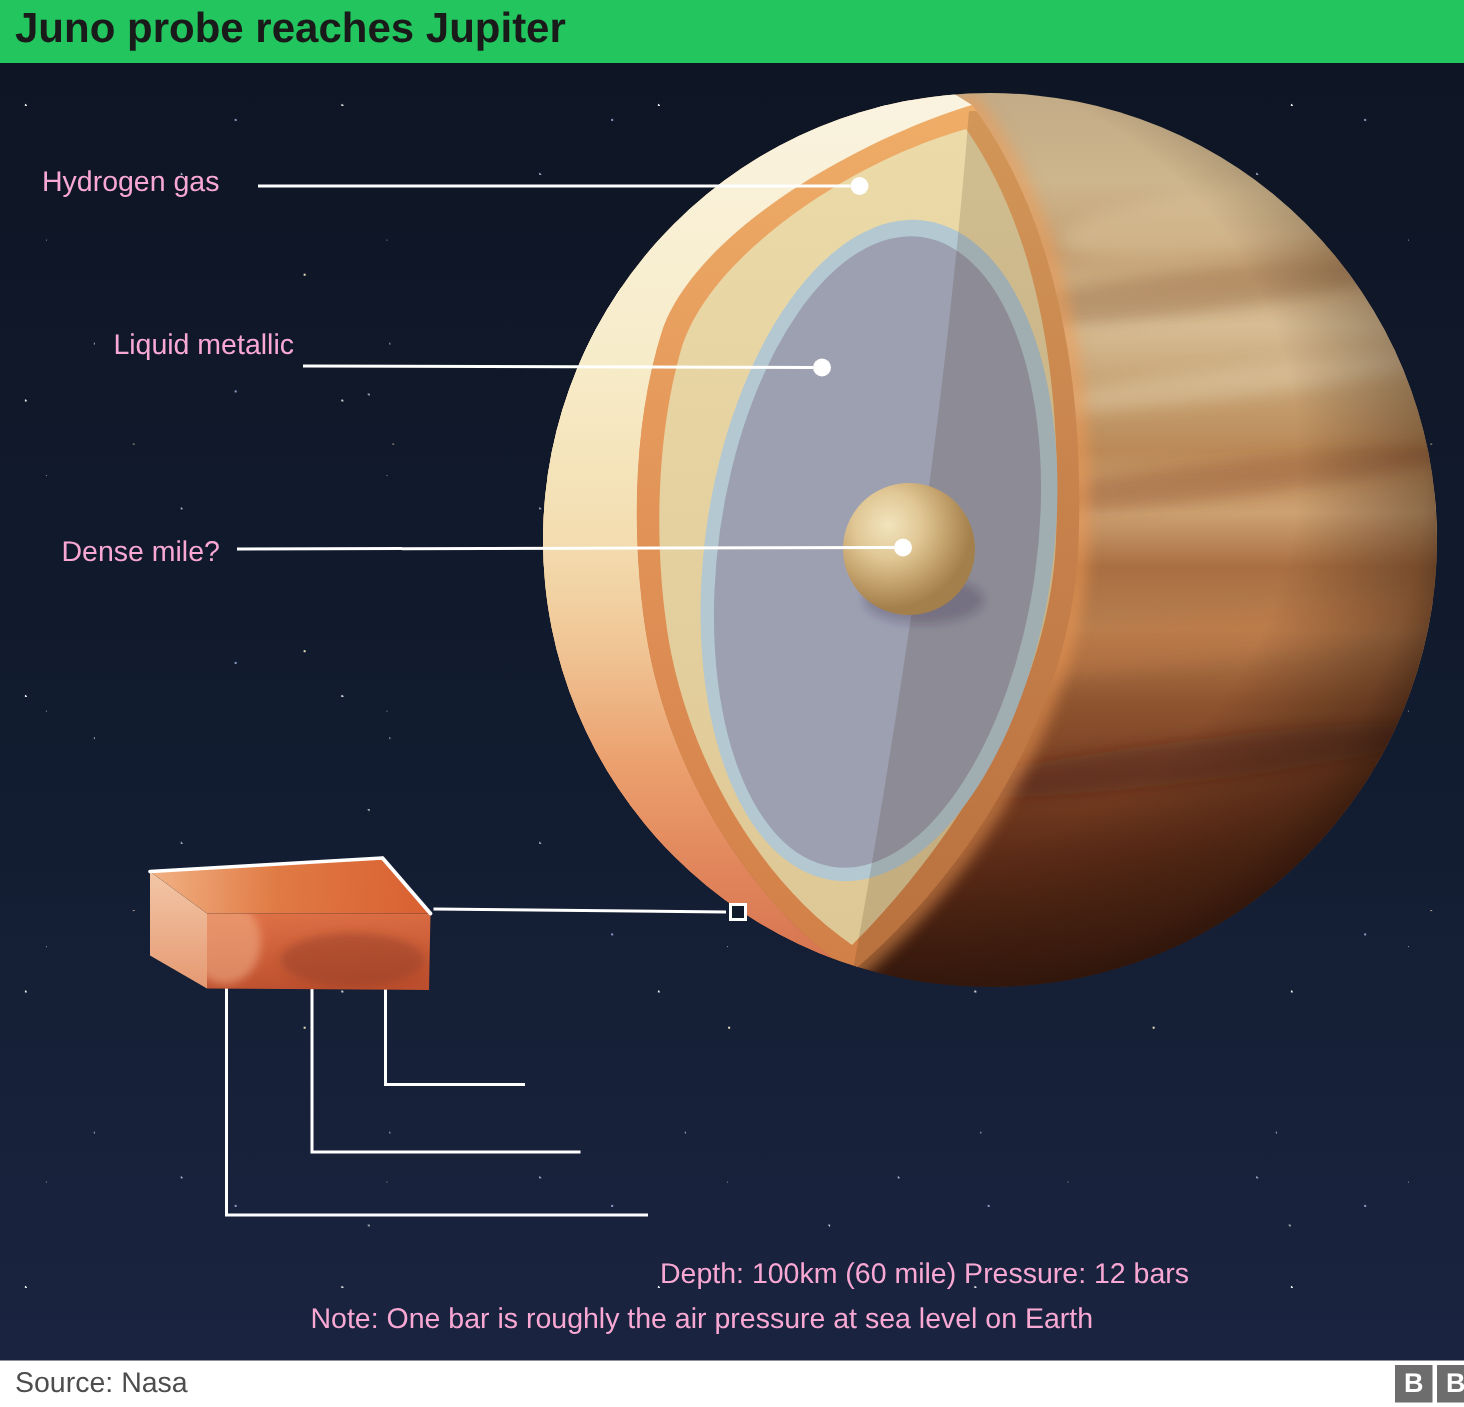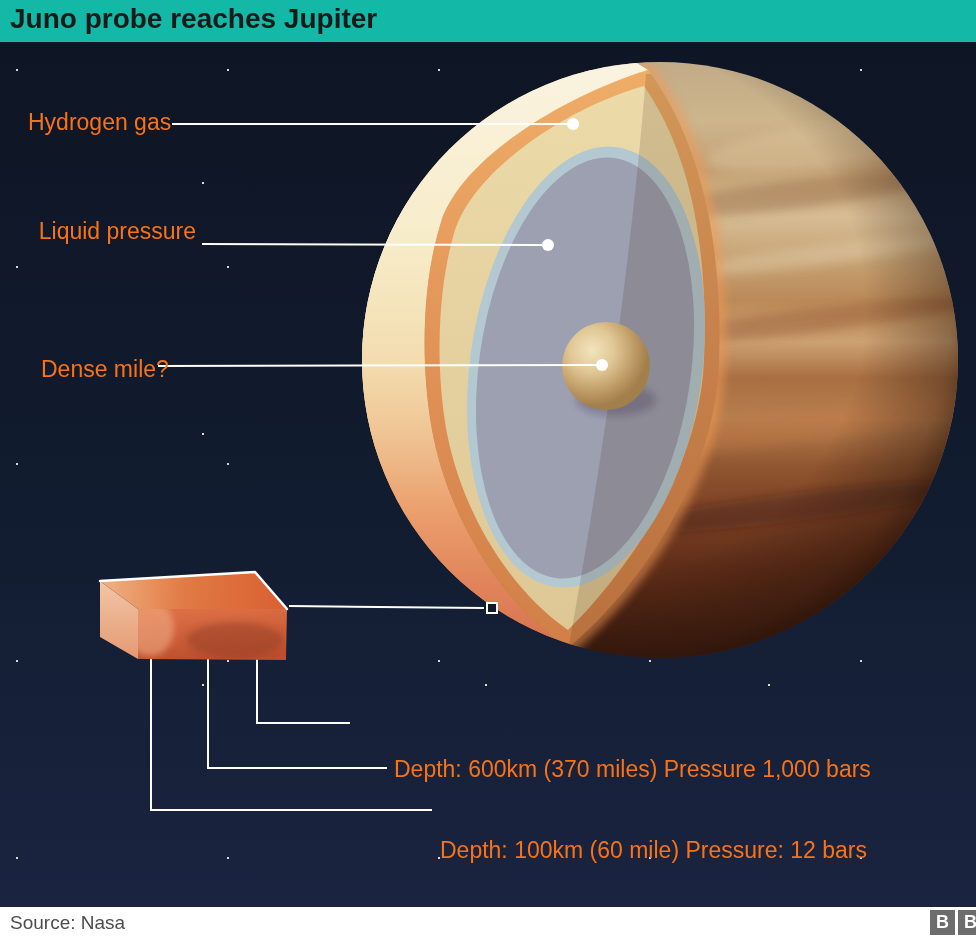--- a/index.html
+++ b/index.html
@@ -3,21 +3,21 @@
 <meta charset="utf-8">
 <style>
   html,body{margin:0;padding:0;background:#e8e8e8;}
   .stage{
     position:relative;width:976px;height:938px;overflow:hidden;
     font-family:"Liberation Sans","DejaVu Sans",sans-serif;
     background:#111a2b;margin:0 auto;
   }
   
   .header{
-    position:absolute;left:0;top:0;width:976px;height:42px;background:#14b8a6;z-index:5;
+    position:absolute;left:0;top:0;width:976px;height:42px;background:#22c55e;z-index:5;
   }
   .header .title{
     position:absolute;left:10px;top:3px;font-size:28px;font-weight:bold;color:#1a1a1a;letter-spacing:0;
   }
   
   .space{
     position:absolute;left:0;top:42px;width:976px;height:865px;z-index:1;
     background-color:#111a2b;
     background-image:
       radial-gradient(1.4px 1.4px at 17px 28px, rgba(255,255,255,.95) 50%, transparent 54%),
@@ -28,21 +28,21 @@
       radial-gradient(1.3px 1.3px at 246px 221px, rgba(255,255,255,.8) 50%, transparent 54%),
       radial-gradient(1px 1px at 89px 254px, rgba(255,233,176,.65) 50%, transparent 54%),
       radial-gradient(.9px .9px at 31px 118px, rgba(255,255,255,.55) 50%, transparent 54%),
       linear-gradient(#0e1524 0%, #121c30 55%, #1a2440 100%);
     background-size:211px 197px,239px 223px,283px 251px,197px 263px,251px 181px,307px 277px,173px 311px,227px 157px,100% 100%;
     background-repeat:repeat,repeat,repeat,repeat,repeat,repeat,repeat,repeat,no-repeat;
   }
   
   .art{position:absolute;left:0;top:0;width:976px;height:938px;z-index:2;}
   
-  .lbl{position:absolute;color:#f97316;font-size:23px;line-height:28px;z-index:3;white-space:nowrap;}
+  .lbl{position:absolute;color:#f9a8d4;font-size:19px;line-height:28px;z-index:3;white-space:nowrap;}
   .lbl-hydrogen{left:28px;top:108px;}
   .lbl-metallic{left:20px;top:217px;width:176px;text-align:right;white-space:normal;}
   .lbl-core{left:41px;top:355px;}
   .lbl-depth1{left:357px;top:710px;}
   .lbl-depth2{left:394px;top:755px;}
   .lbl-depth3{left:440px;top:836px;text-align:center;}
   .lbl-note{left:207px;top:866px;}
   
   .footer{
     position:absolute;left:0;top:907px;width:976px;height:31px;background:#ffffff;z-index:5;padding-left:45px;
@@ -204,28 +204,28 @@
         <ellipse cx="150" cy="628" rx="24" ry="28" fill="#f2b088" opacity="0.55"></ellipse>
       </g>
       <polygon points="100,581 255,572 287,609 138,609" fill="url(#lgCubeTop)"></polygon>
       <polyline points="100,581 255,572 287,609" fill="none" stroke="#ffffff" stroke-width="2.5" stroke-linejoin="round" stroke-linecap="round"></polyline>
     </g>
   </svg>
 
   <div class="lbl lbl-hydrogen">Hydrogen gas</div>
 
   <div class="lbl lbl-metallic">
-    <div>Liquid pressure</div>
+    <div>Liquid metallic</div>
   </div>
 
   <div class="lbl lbl-core">Dense mile?</div>
 
-  <div class="lbl lbl-depth2">Depth: 600km (370 miles) Pressure 1,000 bars</div>
   <div class="lbl lbl-depth3">Depth: 100km (60 mile) Pressure: 12 bars</div>
 
+  <div class="lbl lbl-note">Note: One bar is roughly the air pressure at sea level on Earth</div>
 
   <div class="header">
     <div class="title">Juno probe reaches Jupiter</div>
   </div>
 
   <div class="footer">
     <div class="source">Source: Nasa</div>
     <div class="bbc">
       <div class="blk">B</div>
       <div class="blk">B</div>

